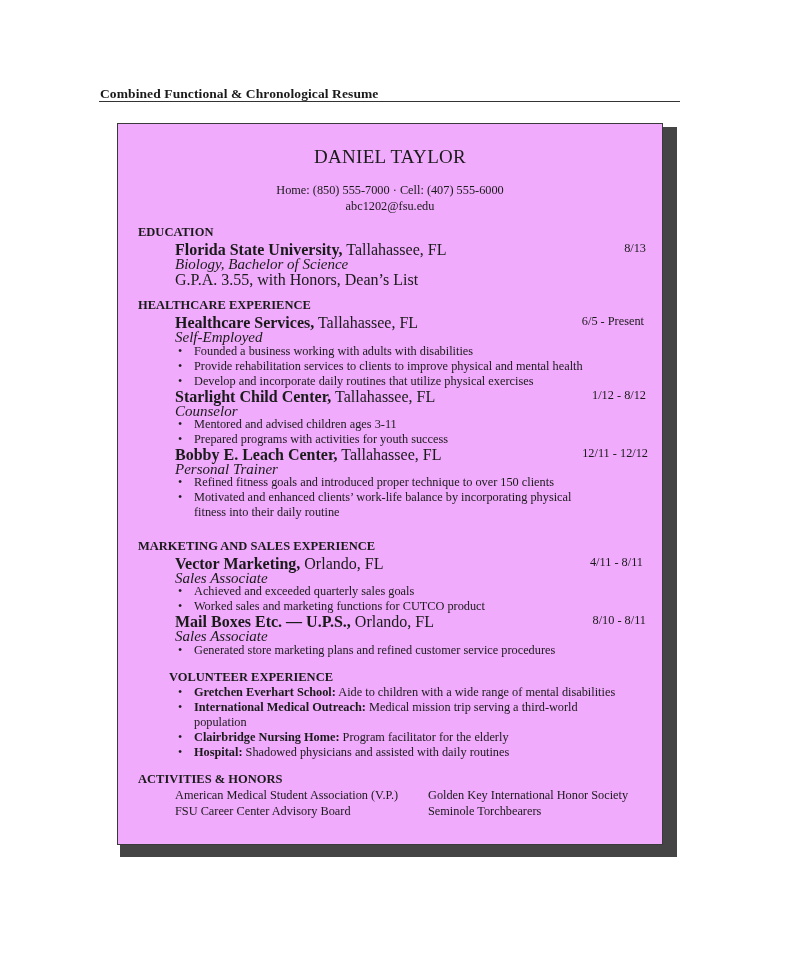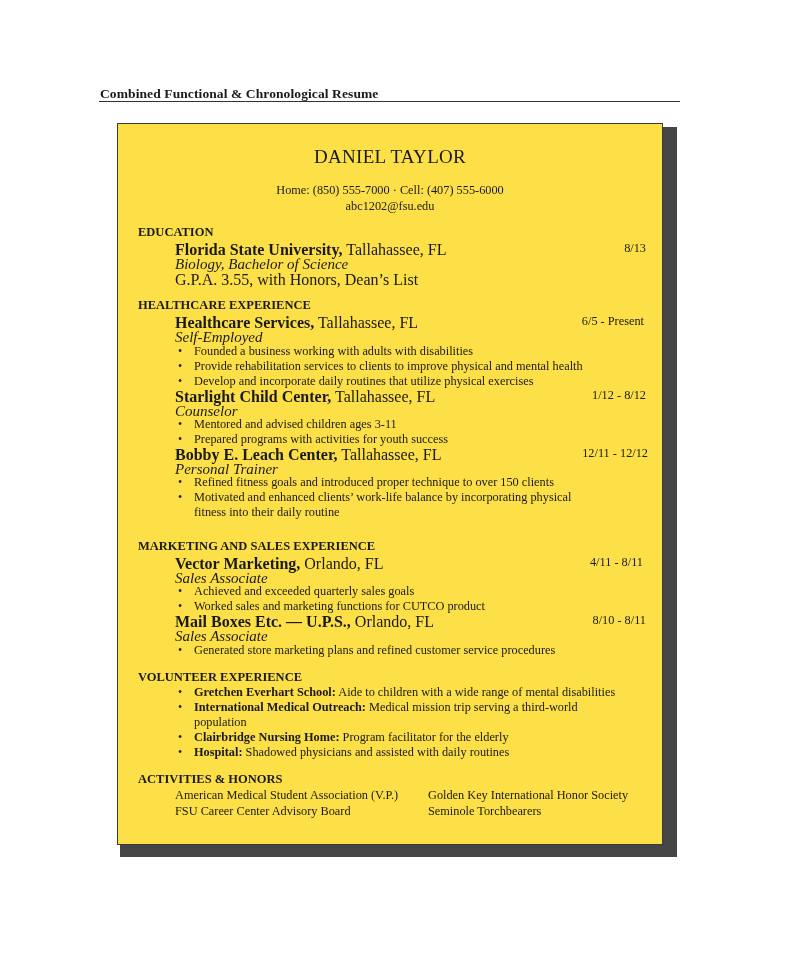--- a/index.html
+++ b/index.html
@@ -40,21 +40,21 @@
       width: 557px;
       height: 730px;
       background: #454545;
     }
     .page {
       position: absolute;
       left: 117px;
       top: 123px;
       width: 544px;
       height: 720px;
-      background: #fde047;
+      background: #f0abfc;
       border: 1.5px solid #3a3a3a;
       box-sizing: content-box;
     }
     .abs {
       position: absolute;
       white-space: nowrap;
     }
     .name {
       left: 0; right: 0;
       top: 22px;
@@ -211,21 +211,21 @@
   <div class="abs row" style="top:489px;">
     <b>Mail Boxes Etc. — U.P.S.,</b><span> Orlando, FL</span>
   </div>
   <div class="abs date" style="top:489px;">8/10 - 8/11</div>
   <div class="abs role" style="top:504px;">Sales Associate</div>
   <div class="abs bullet" style="top:519px;">
     <span class="dot">•</span>
     <span class="txt">Generated store marketing plans and refined customer service procedures</span>
   </div>
 
-  <div class="abs sec" style="top:546px;">VOLUNTEER EXPERIENCE</div>
+  <div class="abs sec" style="top:546px;margin-left:31px;">VOLUNTEER EXPERIENCE</div>
 
   <div class="abs bullet" style="top:561px;">
     <span class="dot">•</span>
     <span class="txt"><b>Gretchen Everhart School:</b><span> Aide to children with a wide range of mental disabilities</span></span>
   </div>
   <div class="abs bullet" style="top:576px;">
     <span class="dot">•</span>
     <span class="txt"><b>International Medical Outreach:</b><span> Medical mission trip serving a third-world</span></span>
   </div>
   <div class="abs cont" style="top:591px;">population</div>

